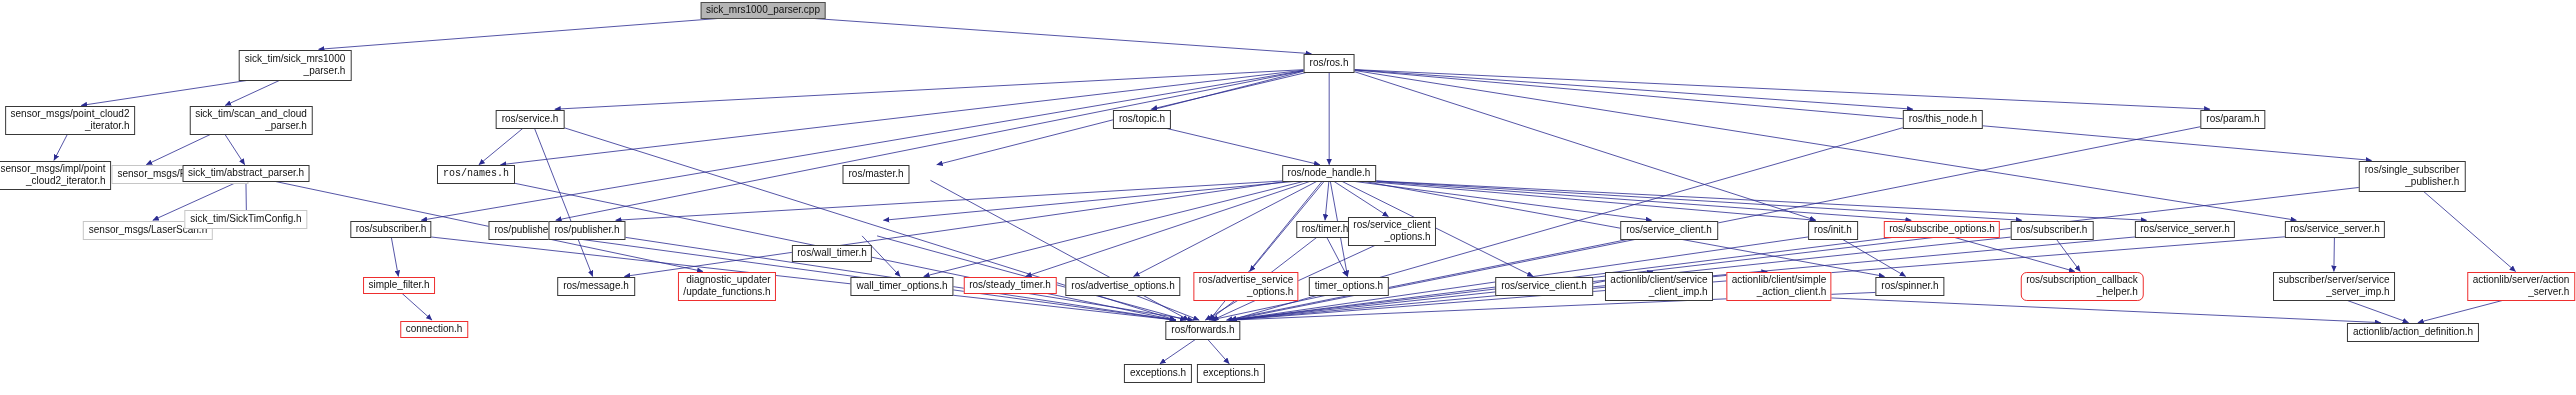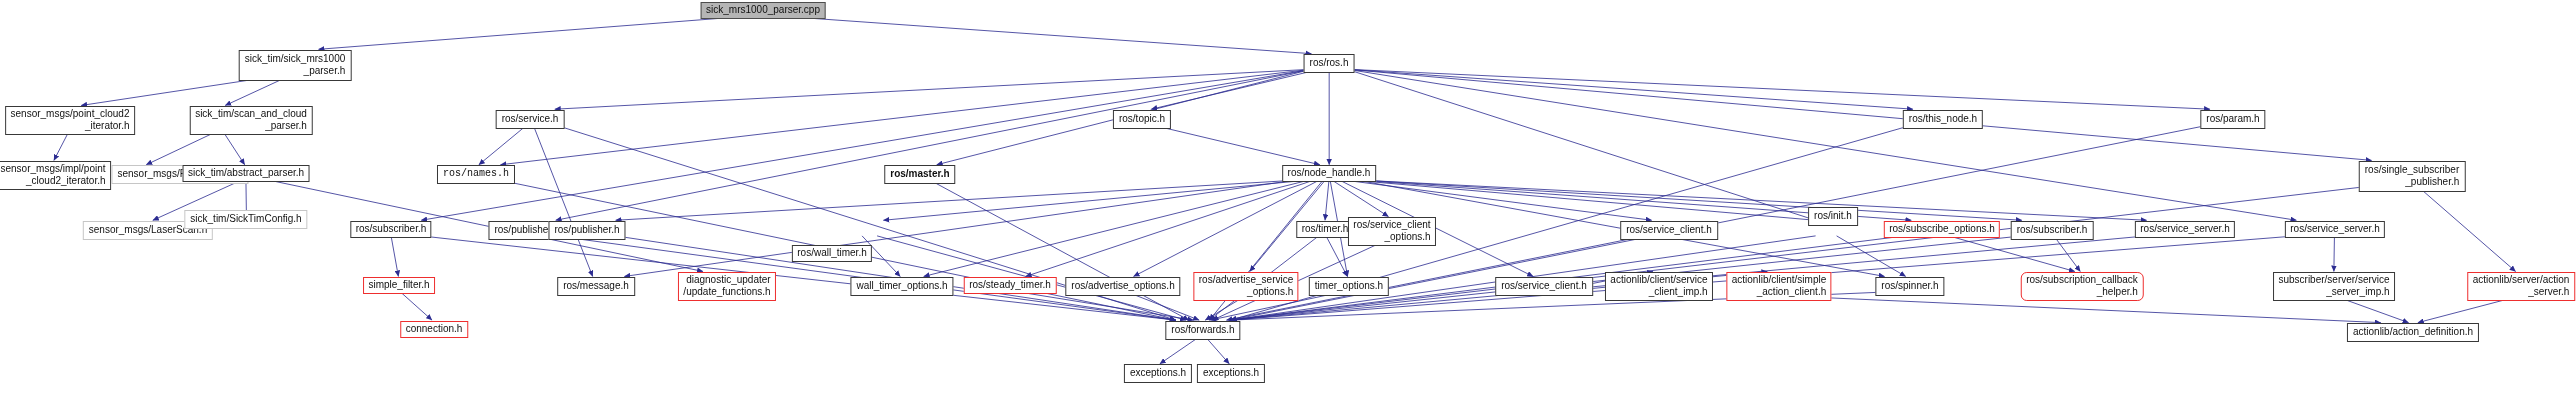--- a/index.html
+++ b/index.html
@@ -136,35 +136,35 @@
 _parser.h</div>
       <div class="node" style="left: 530px; top: 110px;">ros/service.h</div>
       <div class="node" style="left: 1142px; top: 110px;">ros/topic.h</div>
       <div class="node" style="left: 1943px; top: 110px;">ros/this_node.h</div>
       <div class="node" style="left: 2233px; top: 110px;">ros/param.h</div>
       <div class="node bold" style="left: 53px; top: 161px;">sensor_msgs/impl/point
 _cloud2_iterator.h</div>
       <div class="node gray" style="left: 152px; top: 165px; margin-left: 28px;">sensor_msgs/PointCloud2.h</div>
       <div class="node bold" style="left: 246px; top: 165px;">sick_tim/abstract_parser.h</div>
       <div class="node" style="left: 476px; top: 165px; font-family: Liberation Mono, monospace;">ros/names.h</div>
-      <div class="node" style="left: 920px; top: 165px; font-weight: bold;">ros/master.h</div>
+      <div class="node" style="left: 876px; top: 165px;">ros/master.h</div>
       <div class="node bold" style="left: 1329px; top: 165px;">ros/node_handle.h</div>
       <div class="node" style="left: 2412px; top: 161px;">ros/single_subscriber
 _publisher.h</div>
       <div class="node gray" style="left: 148px; top: 221px;">sensor_msgs/LaserScan.h</div>
       <div class="node gray" style="left: 246px; top: 210px;">sick_tim/SickTimConfig.h</div>
       <div class="node bold" style="left: 391px; top: 221px;">ros/subscriber.h</div>
       <div class="node" style="left: 527px; top: 221px;">ros/publisher.h</div>
       <div class="node" style="left: 587px; top: 221px;">ros/publisher.h</div>
       <div class="node bold" style="left: 832px; top: 221px; margin-top: 24px;">ros/wall_timer.h</div>
       <div class="node bold" style="left: 1325px; top: 221px;">ros/timer.h</div>
       <div class="node bold" style="left: 1392px; top: 217px;">ros/service_client
 _options.h</div>
       <div class="node" style="left: 1669px; top: 221px;">ros/service_client.h</div>
-      <div class="node" style="left: 1833px; top: 207px;">ros/init.h</div>
+      <div class="node" style="left: 1833px; top: 221px;">ros/init.h</div>
       <div class="node red" style="left: 1942px; top: 221px;">ros/subscribe_options.h</div>
       <div class="node" style="left: 2052px; top: 221px;">ros/subscriber.h</div>
       <div class="node bold" style="left: 2185px; top: 221px;">ros/service_server.h</div>
       <div class="node bold" style="left: 2335px; top: 221px;">ros/service_server.h</div>
       <div class="node red" style="left: 399px; top: 277px;">simple_filter.h</div>
       <div class="node" style="left: 596px; top: 277px;">ros/message.h</div>
       <div class="node red" style="left: 727px; top: 272px;">diagnostic_updater
 /update_functions.h</div>
       <div class="node" style="left: 902px; top: 277px;">wall_timer_options.h</div>
       <div class="node red" style="left: 1010px; top: 277px;">ros/steady_timer.h</div>

